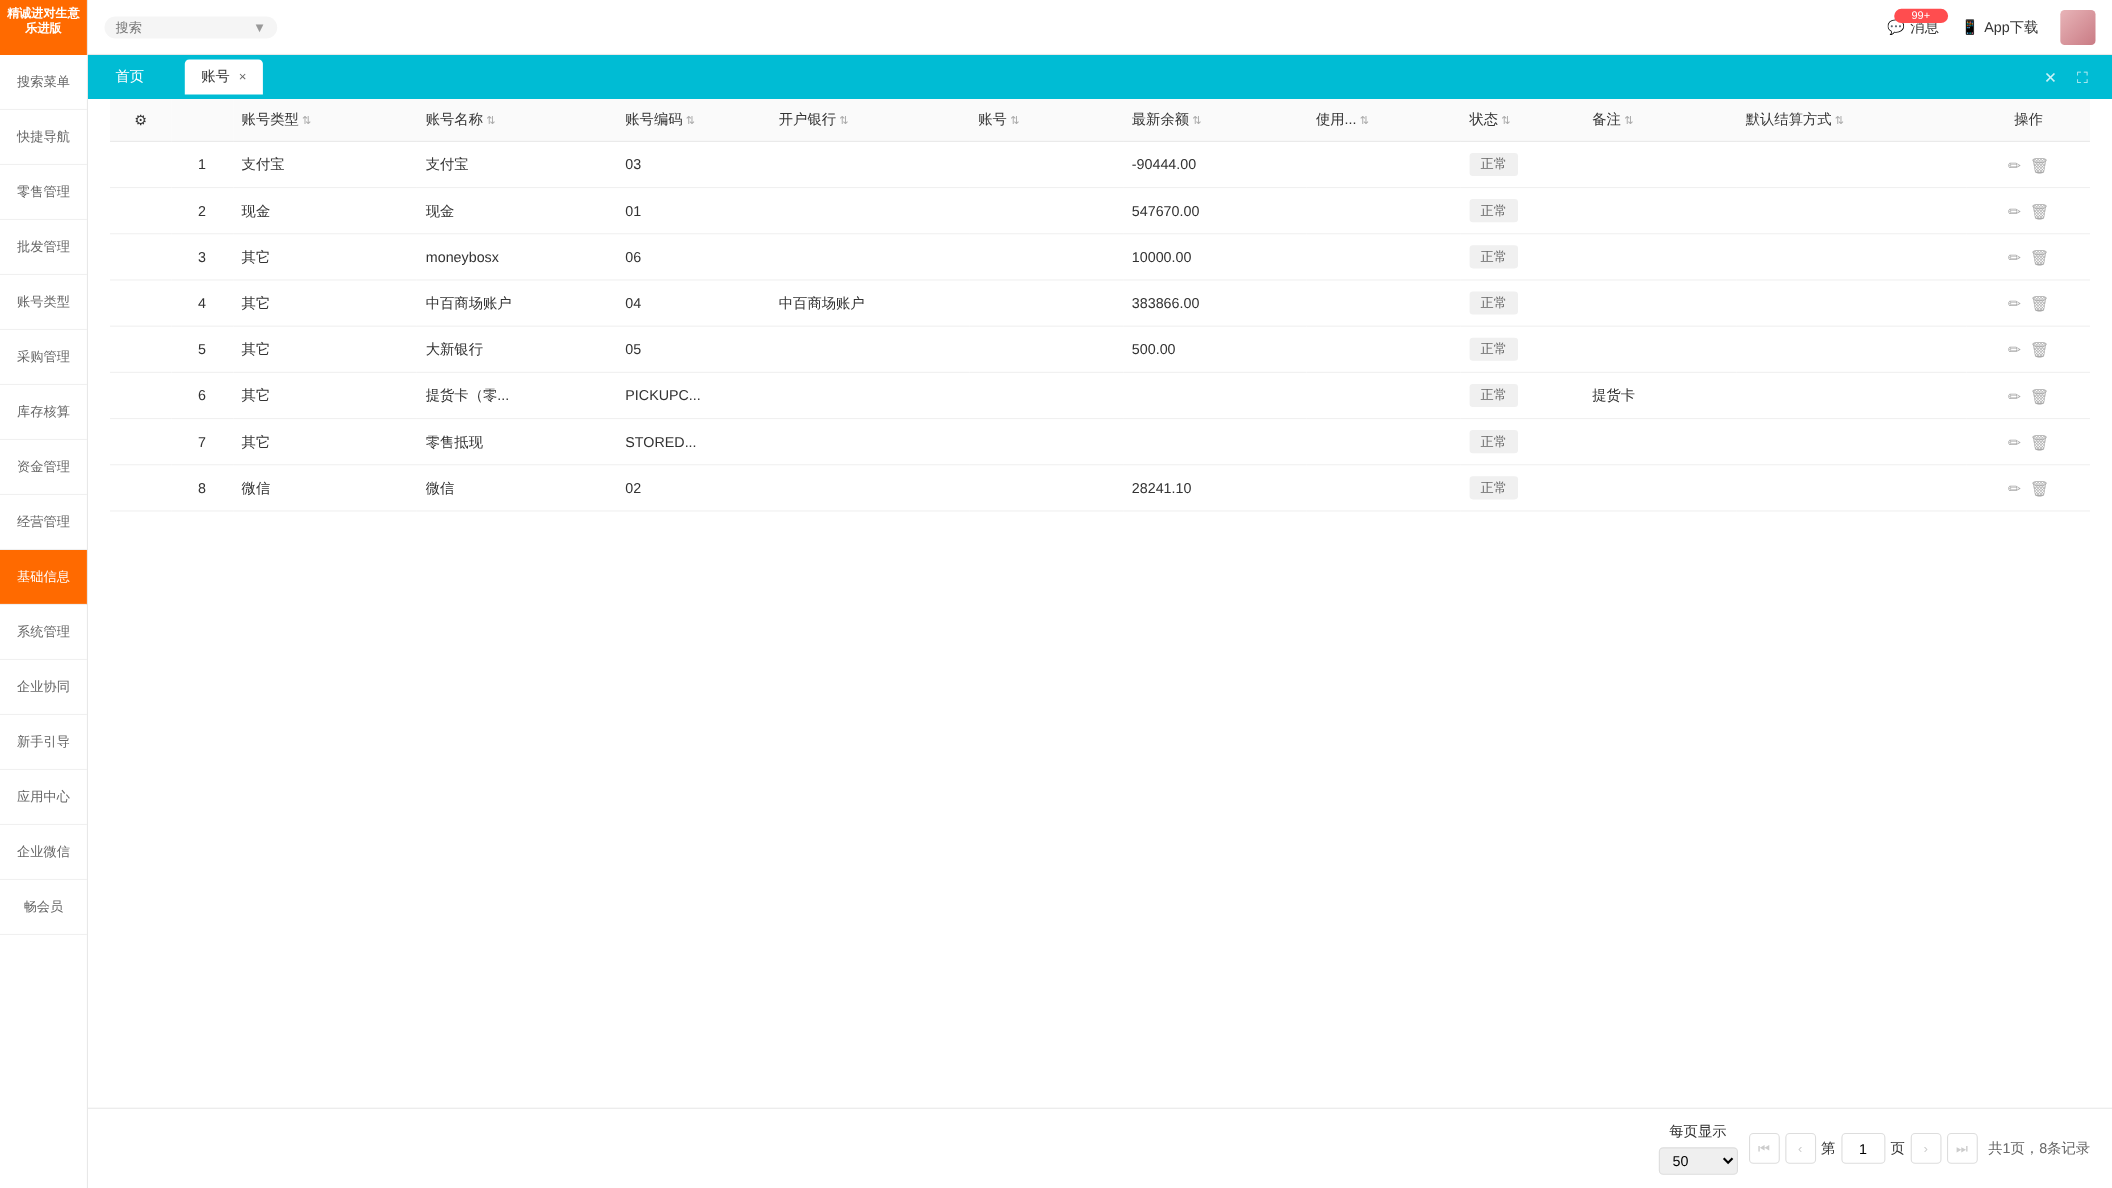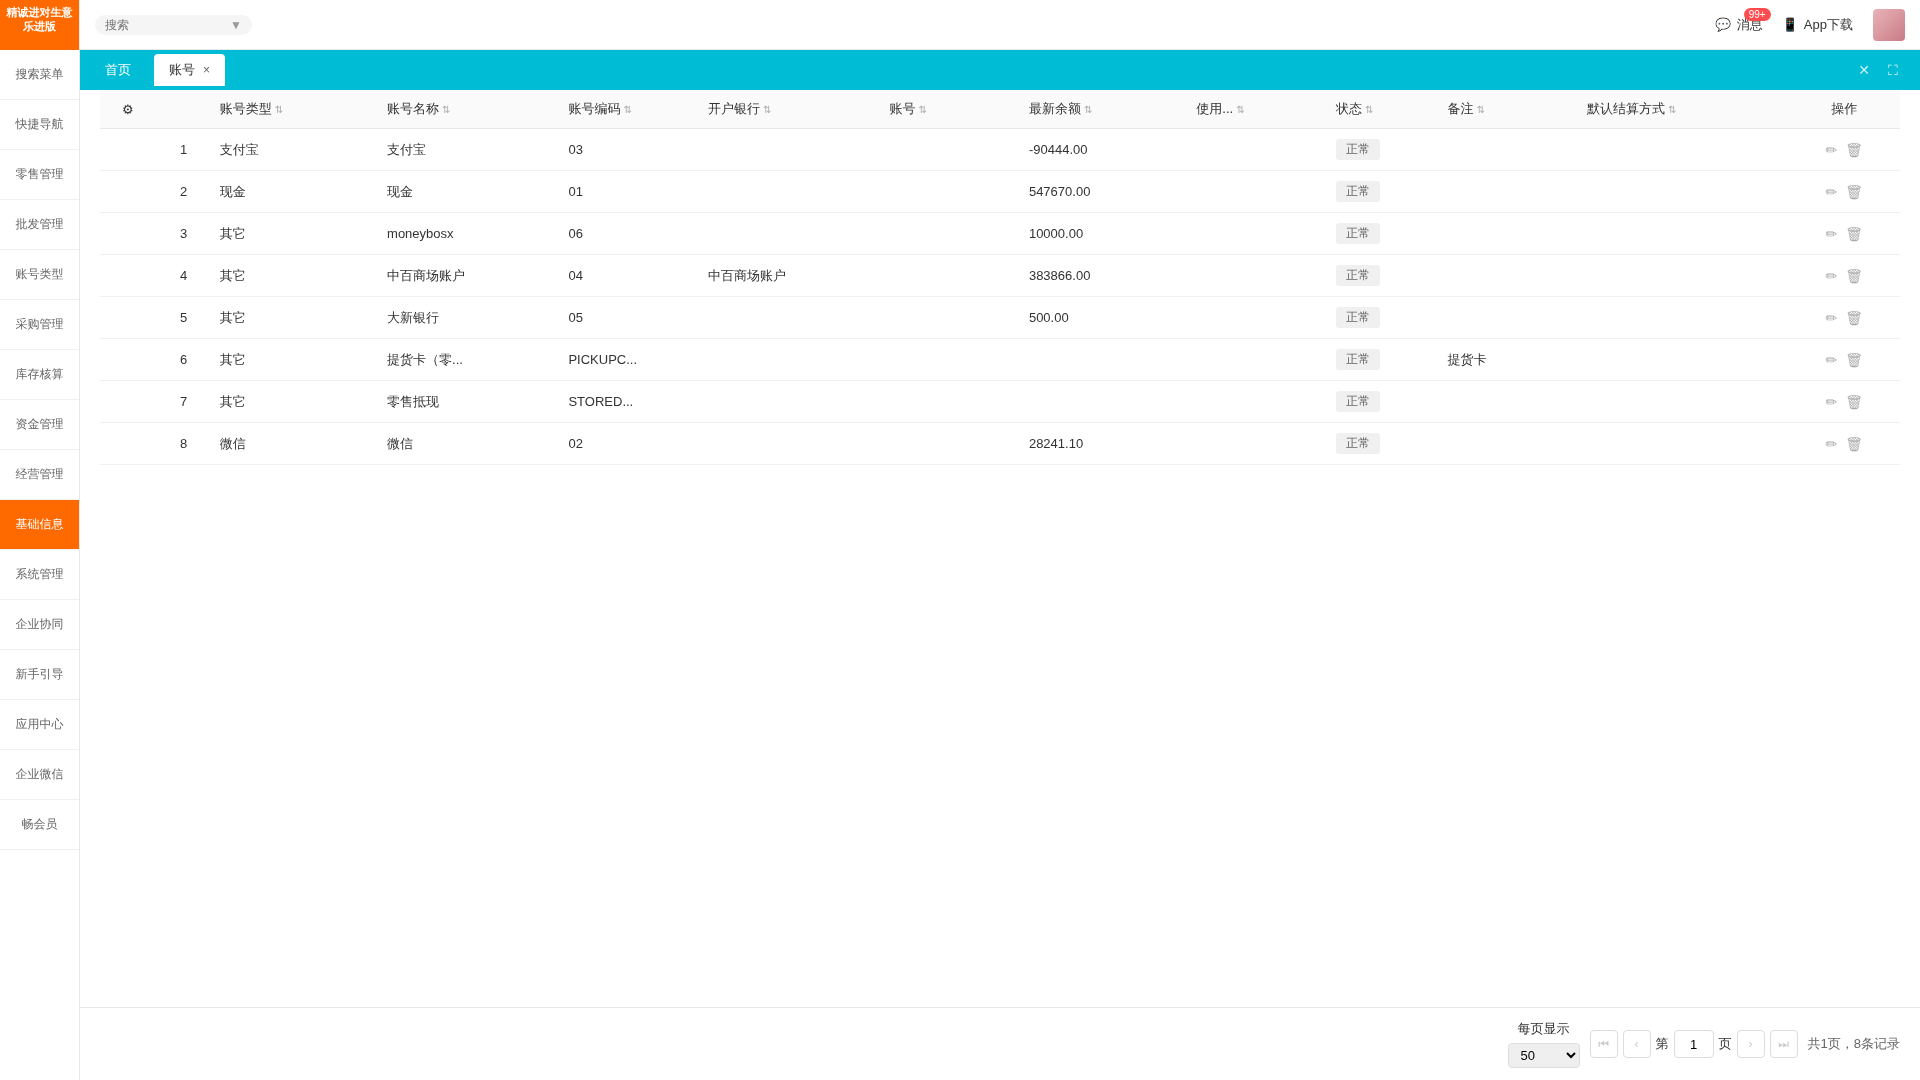--- a/index.html
+++ b/index.html
@@ -101,21 +101,21 @@
       font-size: 13px;
       color: #333;
       cursor: pointer;
       position: relative;
     }
     .msg-badge {
       background: #ff4d4f;
       color: #fff;
       font-size: 10px;
       border-radius: 10px;
-      padding: 1px 5px;
+      padding: 1px 16px;
       position: absolute;
       top: -8px;
       right: -8px;
     }
     .app-download {
       display: flex;
       align-items: center;
       gap: 5px;
       font-size: 13px;
       color: #333;
@@ -419,21 +419,21 @@
       </div>
       <div class="app-download">
         <span>📱</span>
         <span>App下载</span>
       </div>
       <div class="avatar" style="background: linear-gradient(135deg, #e8b4b8, #c97b84);"></div>
     </div>
   </div>
 
   <div class="tab-bar">
-    <div id="tabs-container" style="display:flex; align-items:center; gap:8px;">
+    <div id="tabs-container" style="display:flex; align-items:center; gap:22px;">
         <div class="tab-item inactive">首页</div>
         <div class="tab-item active">账号<span class="tab-close">×</span></div>
       </div>
     <div class="tab-window-controls">
       <div class="tab-win-btn">✕</div>
       <div class="tab-win-btn">⛶</div>
     </div>
   </div>
 
   <div class="page-content">

